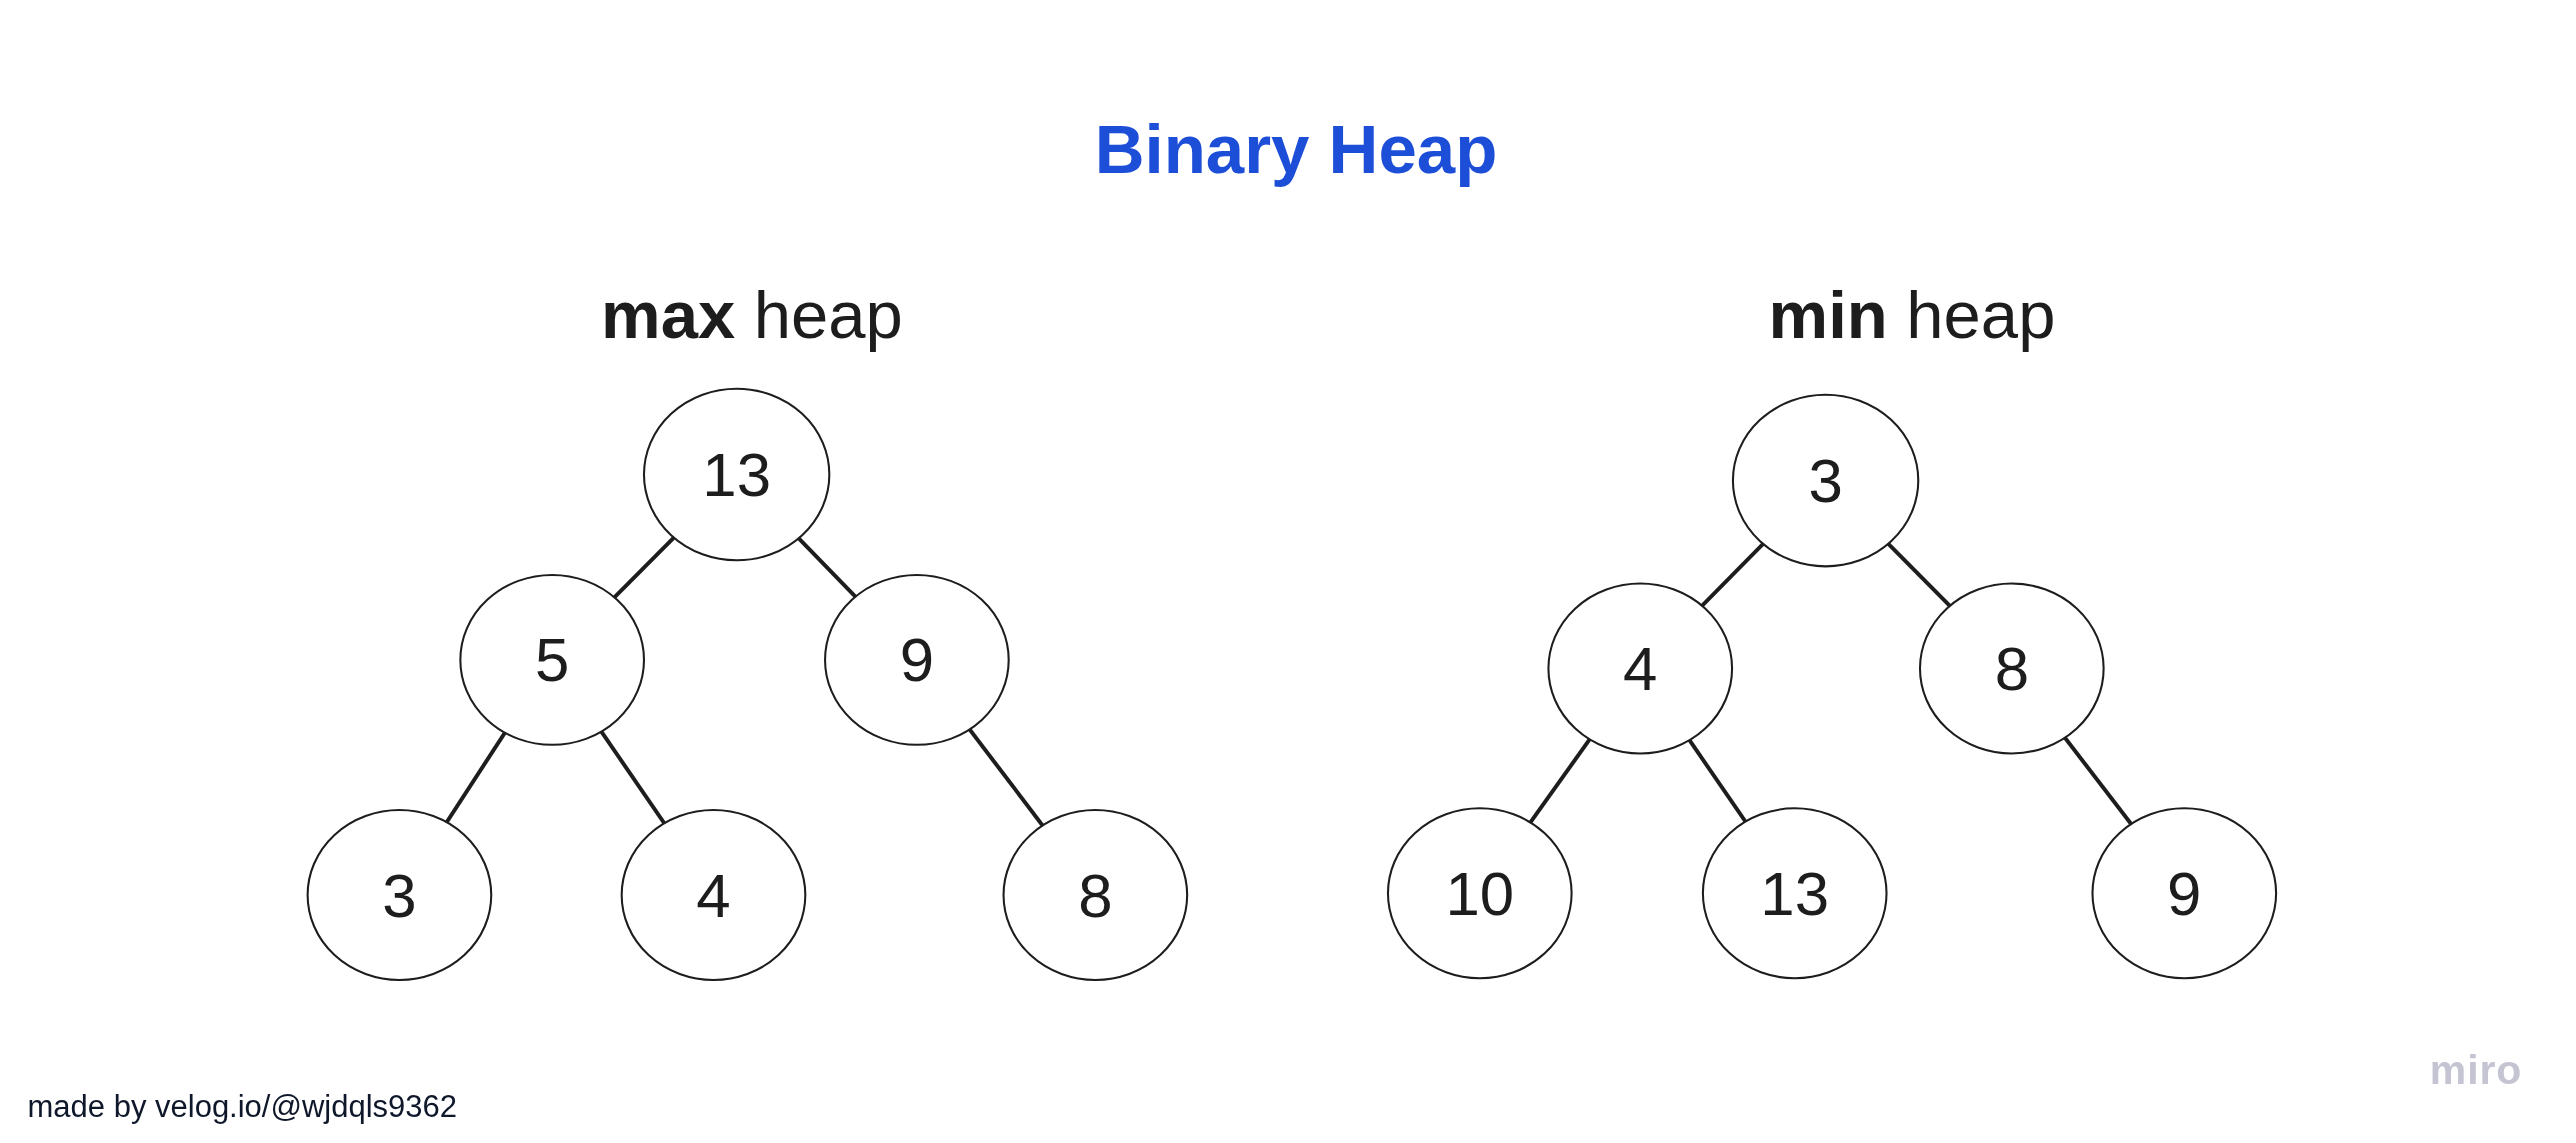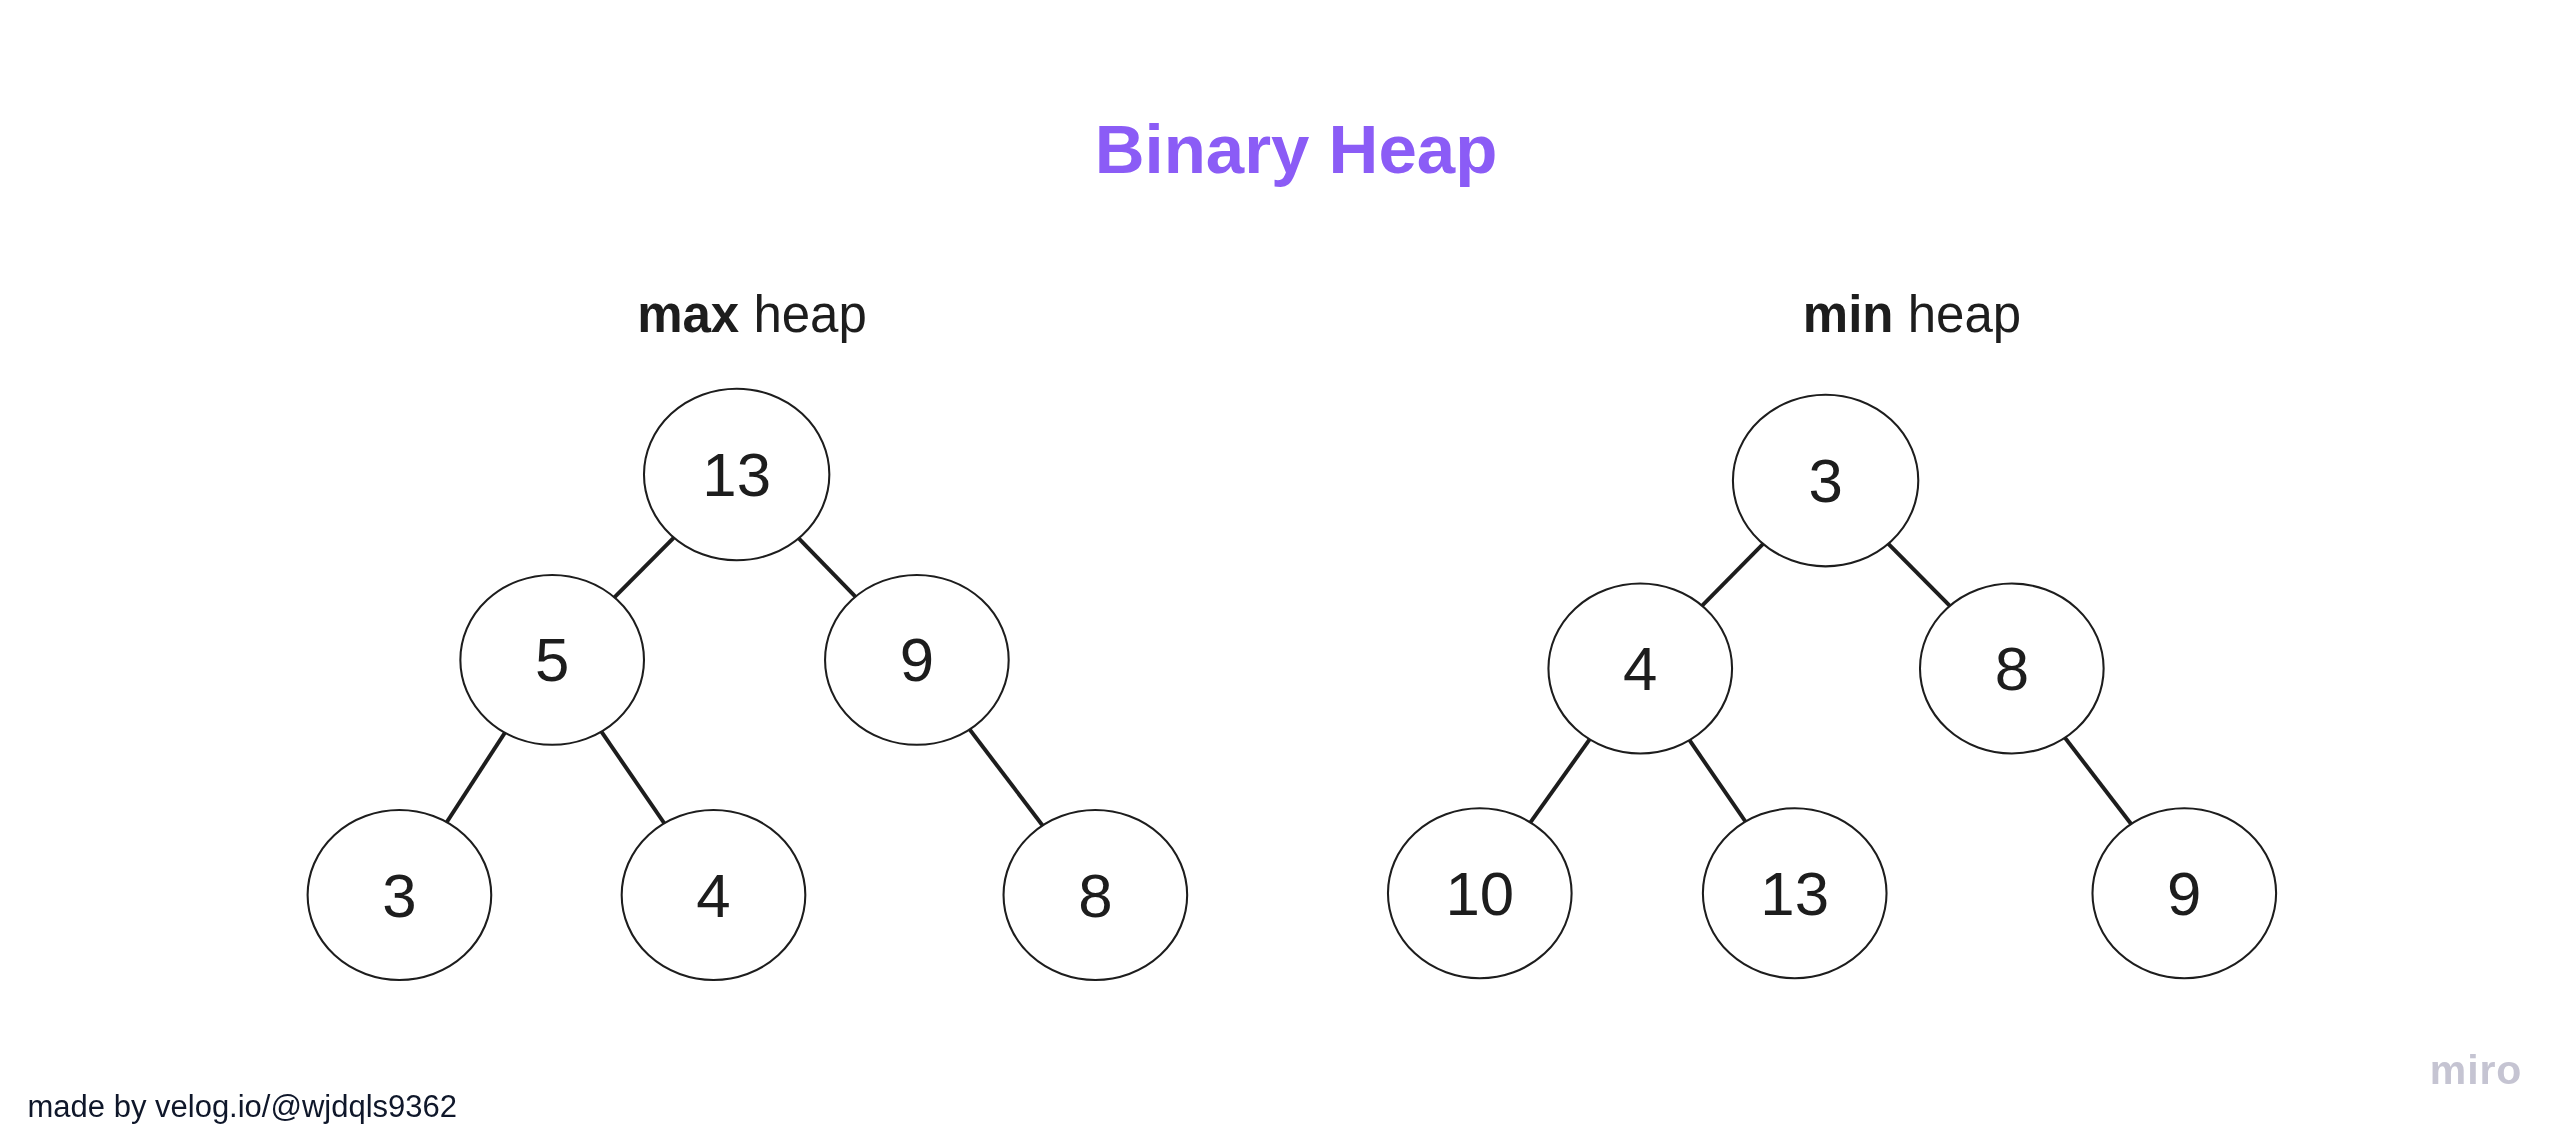--- a/index.html
+++ b/index.html
@@ -17,27 +17,27 @@
   }
   .page-title {
     position: absolute;
     left: 1296px;
     top: 149px;
     transform: translate(-50%, -50%);
     font-size: 69px;
     font-weight: 700;
     letter-spacing: 0px;
     white-space: nowrap;
-    color: #8b5cf6;
+    color: #1d4ed8;
   }
   .heap-label {
     position: absolute;
     top: 314px;
     transform: translate(-50%, -50%);
-    font-size: 51px;
+    font-size: 67px;
     font-weight: 400;
     white-space: nowrap;
     color: #1d1d1d;
   }
   .heap-label b { font-weight: 700; }
   .heap-label.max { left: 752px; }
   .heap-label.min { left: 1912px; }
   .diagram-svg {
     position: absolute;
     left: 0;

